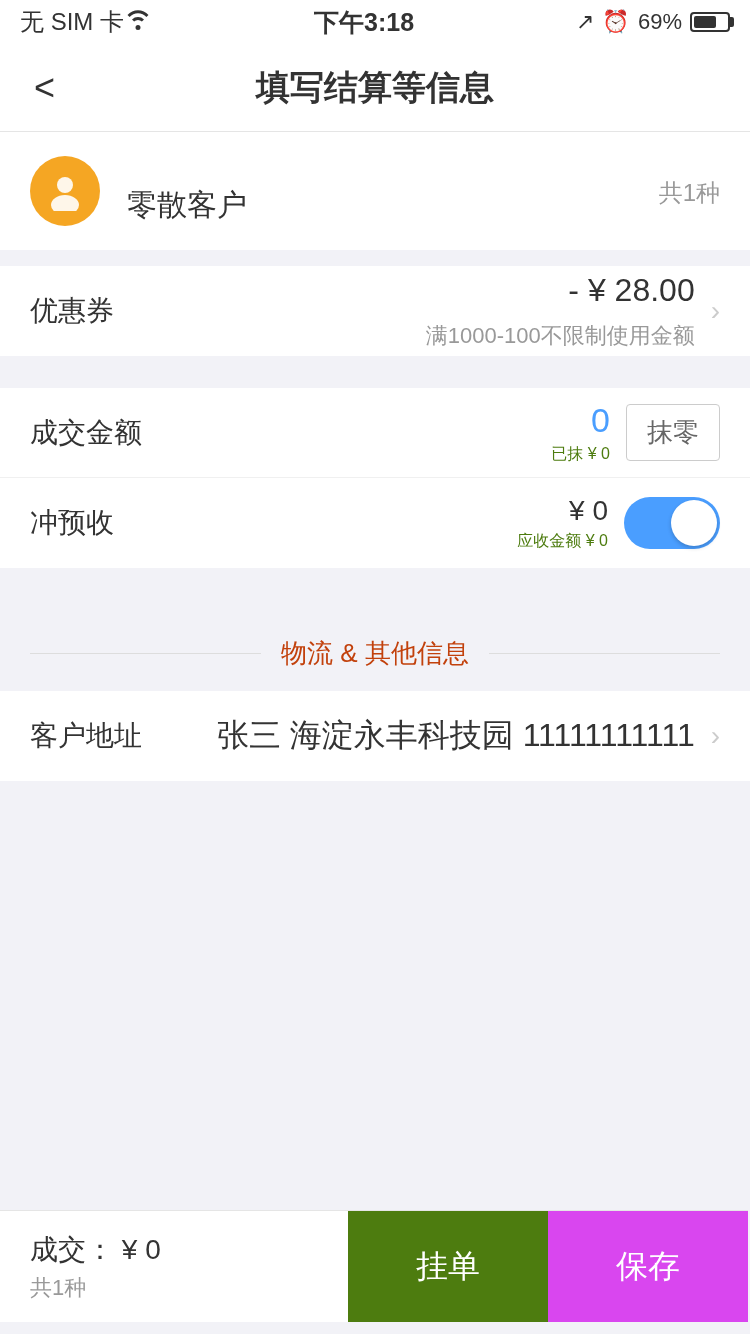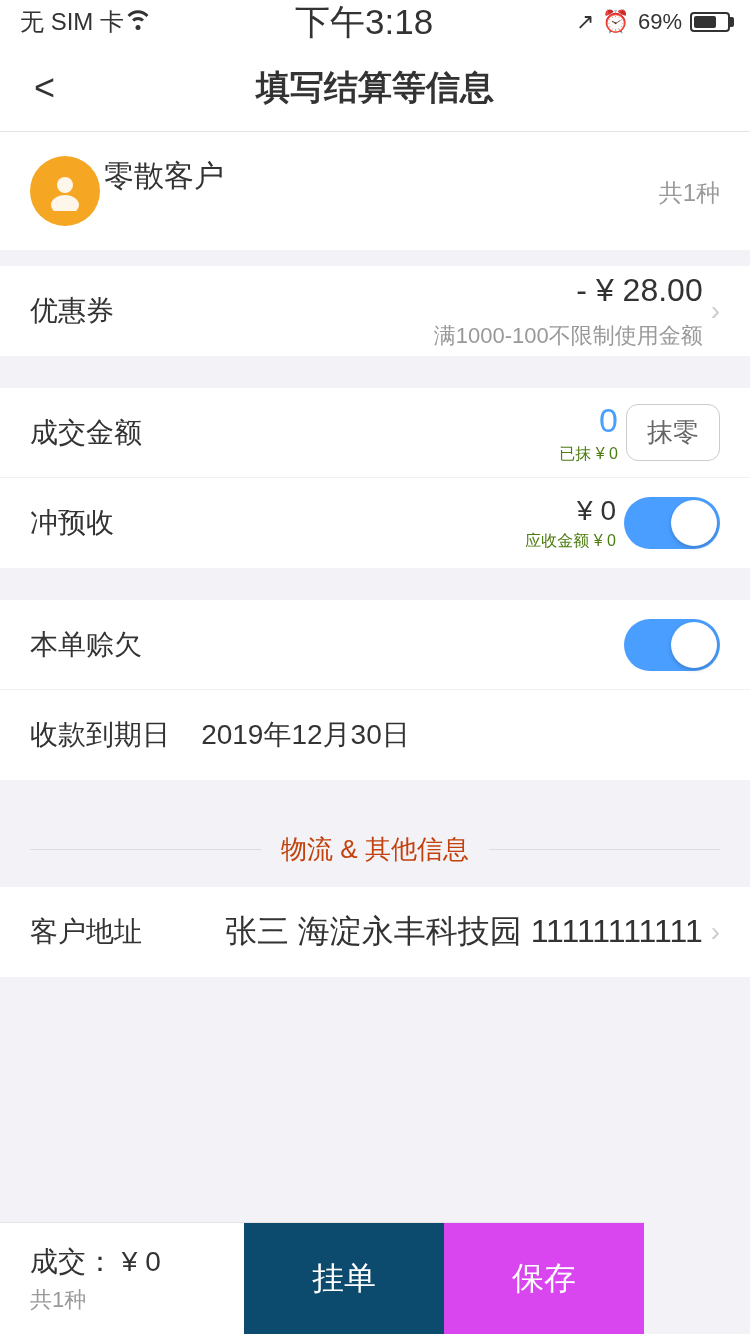--- a/index.html
+++ b/index.html
@@ -19,21 +19,21 @@
       height: 44px;
       background: #fff;
       display: flex;
       align-items: center;
       justify-content: space-between;
       padding: 0 20px;
       font-size: 24px;
       font-weight: 500;
     }
     .status-left { display: flex; align-items: center; gap: 0; }
-    .status-center { font-size: 35px; font-weight: 400; }
+    .status-center { font-size: 25px; font-weight: 700; }
     .status-right { display: flex; align-items: center; gap: 8px; font-size: 22px; }
     .battery-icon {
       width: 40px; height: 20px; border: 2px solid #333; border-radius: 4px;
       position: relative; display: inline-flex; align-items: center; padding: 2px;
     }
     .battery-icon::after {
       content: ''; position: absolute; right: -6px; top: 50%; transform: translateY(-50%);
       width: 4px; height: 10px; background: #333; border-radius: 0 2px 2px 0;
     }
     .battery-fill { background: #333; height: 100%; width: 69%; border-radius: 2px; }
@@ -77,21 +77,21 @@
 
     
     .customer-row {
       background: #fff;
       padding: 24px 30px;
       display: flex;
       align-items: center;
       justify-content: space-between;
       margin-bottom: 16px;
     }
-    .customer-left { display: flex; align-items: flex-start; gap: 4px; }
+    .customer-left { display: flex; align-items: flex-end; gap: 27px; }
     .customer-avatar {
       width: 70px; height: 70px; border-radius: 50%;
       background: #f5a623;
       display: flex; align-items: center; justify-content: center;
       font-size: 36px; color: white;
     }
     .customer-name { font-size: 30px; font-weight: 500; color: #333; }
     .customer-right { text-align: right; }
     .customer-total { font-size: 28px; color: #333; }
     .customer-count { font-size: 24px; color: #999; margin-top: 4px; }
@@ -109,41 +109,41 @@
     .section-row:last-child { border-bottom: none; }
 
     .row-label {
       font-size: 28px;
       color: #333;
       white-space: nowrap;
     }
     .row-right {
       display: flex;
       align-items: center;
-      gap: 8px;
+      gap: 16px;
       text-align: right;
     }
     .coupon-value { font-size: 32px; color: #333; font-weight: 500; }
     .coupon-desc { font-size: 22px; color: #999; margin-top: 6px; }
     .chevron { font-size: 28px; color: #ccc; }
 
     
     .amount-input-area {
       display: flex;
       flex-direction: column;
       align-items: flex-end;
       gap: 4px;
     }
     .amount-value { font-size: 34px; color: #4a9eff; font-weight: 500; }
     .amount-sub { font-size: 16px; color: #4d7c0f; }
 
     
     .round-zero-btn {
       border: 1px solid #ccc;
-      border-radius: 12px;
+      border-radius: 4px;
       padding: 10px 20px;
       font-size: 26px;
       color: #666;
       background: #fff;
       cursor: pointer;
     }
 
     
     .toggle {
       width: 96px; height: 52px; border-radius: 26px;
@@ -183,22 +183,22 @@
     .logistics-divider::after {
       content: '';
       flex: 1;
       height: 1px;
       background: #ddd;
     }
 
     
     .footer {
       position: fixed;
-      bottom: 0;
-      width: 644px;
+      bottom: 12px;
+      width: 748px;
       height: 112px;
       display: flex;
       align-items: stretch;
       background: #fff;
       border-top: 1px solid #e5e5e5;
     }
     .footer-summary {
       flex: 1;
       display: flex;
       flex-direction: column;
@@ -210,21 +210,21 @@
     .footer-btn {
       width: 200px;
       display: flex;
       align-items: center;
       justify-content: center;
       font-size: 32px;
       font-weight: 500;
       color: white;
       cursor: pointer;
     }
-    .btn-pending { background: #0c4a6e; }
+    .btn-pending { background: #4d7c0f; }
     .btn-save { background: #d946ef; }
 
     .deal-amount { color: #333; font-weight: 500; }
 
     .row-right-col {
       display: flex;
       flex-direction: column;
       align-items: flex-end;
       gap: 6px;
     }
@@ -310,38 +310,20 @@
         </div>
         <div class="toggle">
           <div class="toggle-knob"></div>
         </div>
       </div>
     </div>
   </div>
 
   <div class="section-separator"></div>
 
-  <div class="card">
-    <div class="section-row">
-      <span class="row-label">本单赊欠</span>
-      <div class="row-right">
-        <div class="toggle">
-          <div class="toggle-knob"></div>
-        </div>
-      </div>
-    </div>
-
-    <div class="section-row">
-      <span class="row-label">
-        <span>收款到期日</span>
-        &nbsp;&nbsp;
-        <span>2019年12月30日</span>
-      </span>
-    </div>
-  </div>
 
   <div class="section-separator"></div>
 
   <div class="logistics-divider">
     <span>物流 &amp; 其他信息</span>
   </div>
 
   <div class="card">
     <div class="section-row">
       <span class="row-label">客户地址</span>

